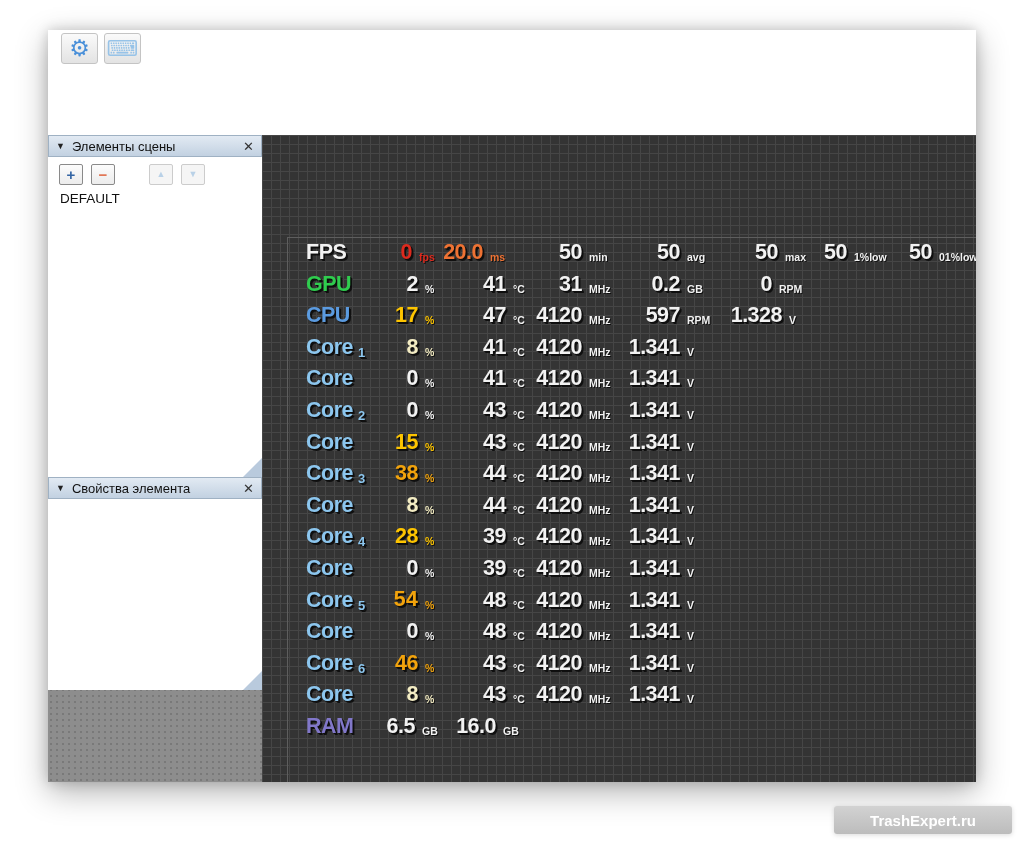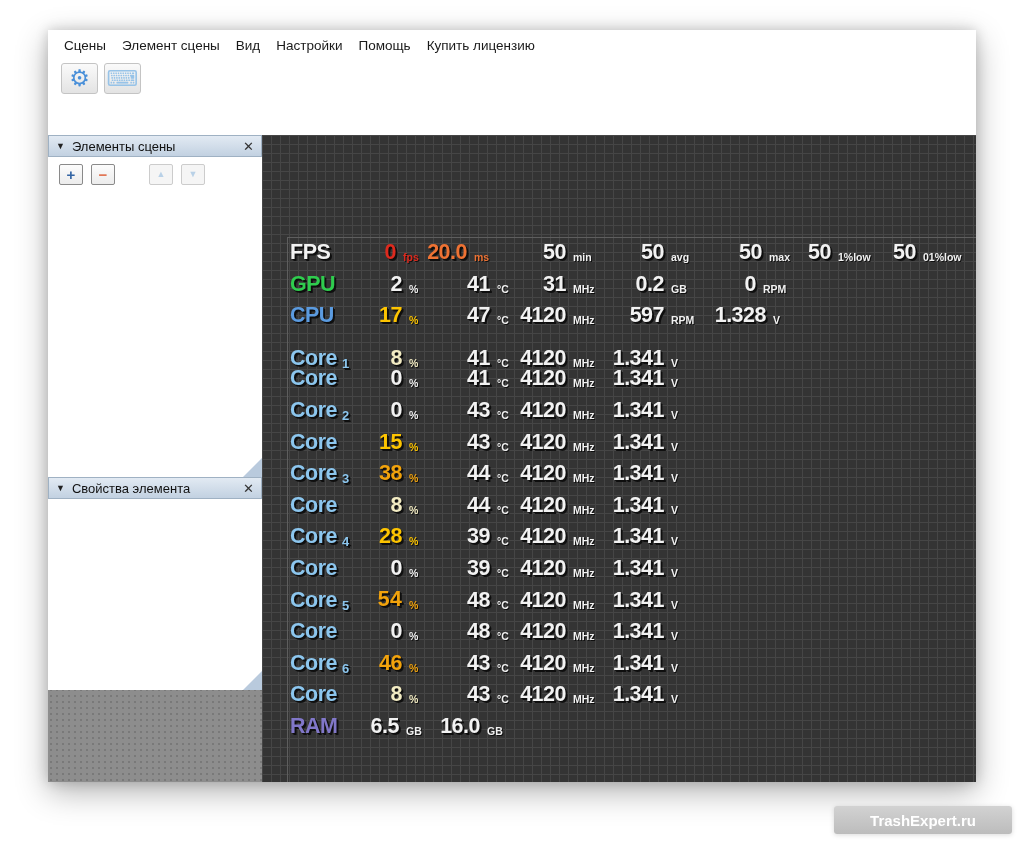--- a/index.html
+++ b/index.html
@@ -54,21 +54,21 @@
 
   
   .dark-area { flex:1 1 auto; position:relative; overflow:hidden;
                background-color:#343434;
                background-image:linear-gradient(#464646 1px, transparent 1px),
                                 linear-gradient(90deg,#464646 1px, transparent 1px);
                background-size:9px 9px; }
   .sel-box { position:absolute; left:25px; top:102px; right:0; bottom:0;
              border-top:1px solid #5e5e5e; border-left:1px solid #5e5e5e; }
 
-  .stat-row { position:absolute; left:0; width:100%; height:31.6px; }
+  .stat-row { position:absolute; left:16px; width:100%; height:31.6px; }
   .stat-label { position:absolute; left:28px; top:2px; font-size:21.5px; font-weight:bold;
                 letter-spacing:-0.5px; white-space:nowrap;
                 text-shadow:2px 2px 0 rgba(14,14,14,.95),1px 1px 0 rgba(14,14,14,.9); }
   .stat-sub { font-size:13px; position:relative; top:3px; margin-left:5px; font-weight:bold; }
   .stat-value { position:absolute; top:2px; transform:translateX(-100%); font-size:21.5px; font-weight:bold;
                 letter-spacing:-0.5px; white-space:nowrap;
                 text-shadow:2px 2px 0 rgba(14,14,14,.95),1px 1px 0 rgba(14,14,14,.9); }
   .stat-unit { position:absolute; top:13px; font-size:10.5px; font-weight:bold; white-space:nowrap;
                text-shadow:1px 1px 0 rgba(14,14,14,.95); }
 
@@ -77,28 +77,20 @@
                background:linear-gradient(#d2d2d2,#bcbcbc); box-shadow:0 1px 5px rgba(0,0,0,.15);
                display:flex; align-items:center; justify-content:center;
                color:#fff; font-weight:bold; font-size:15px; }
 </style>
 </head>
 <body>
 
 <div class="window">
 
 
-  <div class="menubar">
-      <span class="menu-item">Сцены</span>
-      <span class="menu-item">Элемент сцены</span>
-      <span class="menu-item">Вид</span>
-      <span class="menu-item">Настройки</span>
-      <span class="menu-item">Помощь</span>
-      <span class="menu-item">Купить лицензию</span>
-    </div>
 
   <div class="toolbar">
     <div class="tb-btn">
       <span class="tb-glyph-gear">⚙</span>
     </div>
     <div class="tb-btn">
       <span class="tb-glyph-kbd">⌨</span>
     </div>
   </div>
 
@@ -112,20 +104,23 @@
         <span class="panel-close">✕</span>
       </div>
 
       <div class="panel-body body-scene">
         <div class="el-toolbar">
           <div class="el-btn" style="color: rgb(52, 101, 164);">+</div>
           <div class="el-btn" style="color: rgb(224, 113, 79);">−</div>
           <div class="el-btn arrow gap disabled" style="color: rgb(185, 209, 231);">▲</div>
           <div class="el-btn arrow disabled" style="color: rgb(185, 209, 231);">▼</div>
         </div>
+        <div id="scene-list">
+            <div class="scene-item">DEFAULT</div>
+          </div>
         <div class="grip"></div>
       </div>
 
       <div class="panel-header">
         <span class="collapse-tri">▼</span>
         <span>Свойства элемента</span>
         <span class="panel-close">✕</span>
       </div>
 
       <div class="panel-body body-props">
@@ -173,21 +168,21 @@
             <span class="stat-unit" style="left: 147px; color: rgb(253, 196, 0);">%</span>
             <span class="stat-value" style="left: 228px; color: rgb(242, 242, 242);">47</span>
             <span class="stat-unit" style="left: 235px; color: rgb(242, 242, 242);">°C</span>
             <span class="stat-value" style="left: 304px; color: rgb(242, 242, 242);">4120</span>
             <span class="stat-unit" style="left: 311px; color: rgb(242, 242, 242);">MHz</span>
             <span class="stat-value" style="left: 402px; color: rgb(242, 242, 242);">597</span>
             <span class="stat-unit" style="left: 409px; color: rgb(242, 242, 242);">RPM</span>
             <span class="stat-value" style="left: 504px; color: rgb(242, 242, 242);">1.328</span>
             <span class="stat-unit" style="left: 511px; color: rgb(242, 242, 242);">V</span>
           </div>
-          <div class="stat-row" style="top: 197.8px; margin-top: 11px;">
+          <div class="stat-row" style="top: 197.8px;">
             <span class="stat-label" style="color: rgb(140, 198, 238);">Core<span class="stat-sub">1</span></span>
             <span class="stat-value" style="left: 140px; color: rgb(243, 236, 195);">8</span>
             <span class="stat-unit" style="left: 147px; color: rgb(243, 236, 195);">%</span>
             <span class="stat-value" style="left: 228px; color: rgb(242, 242, 242);">41</span>
             <span class="stat-unit" style="left: 235px; color: rgb(242, 242, 242);">°C</span>
             <span class="stat-value" style="left: 304px; color: rgb(242, 242, 242);">4120</span>
             <span class="stat-unit" style="left: 311px; color: rgb(242, 242, 242);">MHz</span>
             <span class="stat-value" style="left: 402px; color: rgb(242, 242, 242);">1.341</span>
             <span class="stat-unit" style="left: 409px; color: rgb(242, 242, 242);">V</span>
           </div>

